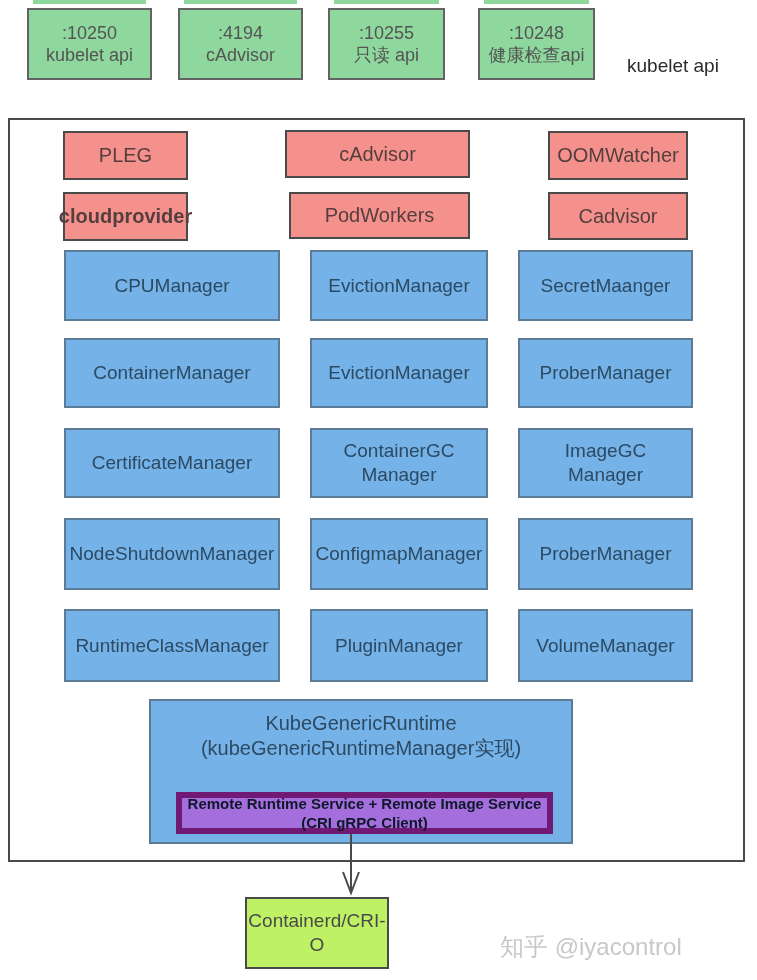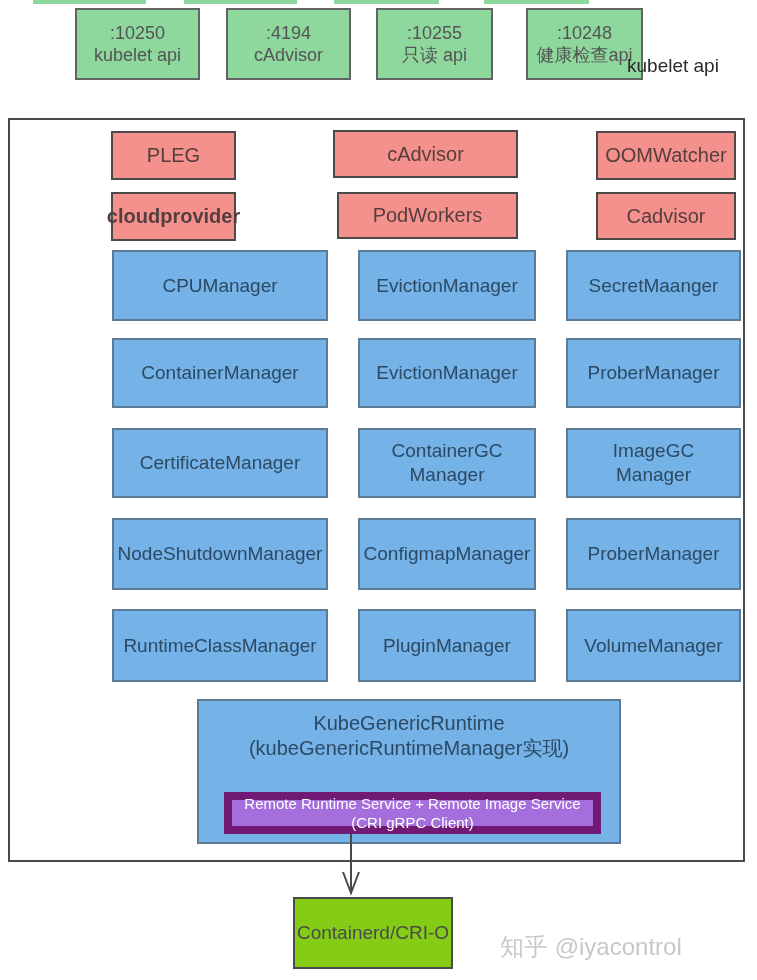--- a/index.html
+++ b/index.html
@@ -2,42 +2,42 @@
 <html><head>
 <meta charset="utf-8">
 <style>
   html,body{margin:0;padding:0;background:#ffffff;}
   .page{
     position:relative;width:757px;height:980px;background:#ffffff;overflow:hidden;
     font-family:"Liberation Sans", sans-serif;
   }
   .box{
     position:absolute;display:flex;flex-direction:column;align-items:center;justify-content:center;
-    text-align:center;box-sizing:border-box;line-height:1.25;margin-left:48px;
+    text-align:center;box-sizing:border-box;line-height:1.25;
   }
   
   .green{background:#8ed89e;border:2px solid #636363;color:#545454;font-size:18px;top:8px;height:72px;}
   .strip{position:absolute;top:0;height:4px;background:#8ed89e;}
   .api-label{position:absolute;left:627px;top:55px;font-size:19px;color:#2b2b2b;}
   
   .container-frame{position:absolute;left:8px;top:118px;width:737px;height:744px;border:2px solid #4a4a4a;box-sizing:border-box;background:#ffffff;}
   
   .red{background:#f5918c;border:2px solid #4a4a4a;color:#553e3e;font-size:20px;}
   
   .blue{background:#74b2e8;border:2px solid #5b7b97;color:#2c4a63;font-size:19px;white-space:pre-line;}
   .col-l{left:64px;width:216px;} .col-m{left:310px;width:178px;} .col-r{left:518px;width:175px;}
   .row-1{top:250px;height:71px;} .row-2{top:338px;height:70px;} .row-3{top:428px;height:70px;}
   .row-4{top:518px;height:72px;} .row-5{top:609px;height:73px;}
   
   .runtime{left:149px;top:699px;width:424px;height:145px;background:#74b2e8;border:2px solid #5b7b97;
     color:#2c4a63;font-size:20px;justify-content:flex-start;padding-top:10px;}
-  .cri{position:absolute;left:176px;top:792px;width:377px;height:42px;background:#a46fdc;border:8px solid #701a75;
-    color:#ffffff;font-size:15px;line-height:1.3;}
+  .cri{position:absolute;left:176px;top:792px;width:377px;height:42px;background:#a46fdc;border:6px solid #701a75;
+    color:#0f172a;font-size:15px;line-height:1.3;font-weight:bold;}
   
-  .pink{left:245px;top:897px;width:160px;height:72px;background:#84cc16;border:2px solid #4a4a4a;color:#4a4a4a;font-size:19px;}
+  .pink{left:245px;top:897px;width:144px;height:72px;background:#bef264;border:2px solid #4a4a4a;color:#4a4a4a;font-size:19px;}
   .arrow-svg{position:absolute;left:330px;top:830px;width:42px;height:75px;}
   .watermark{position:absolute;left:500px;top:931px;font-size:24px;color:#c8c8c8;}
 </style>
 </head>
 <body>
 
 <div class="page">
 
   <div class="strip" style="left:33px;width:113px;"></div>
   <div class="strip" style="left:184px;width:113px;"></div>

